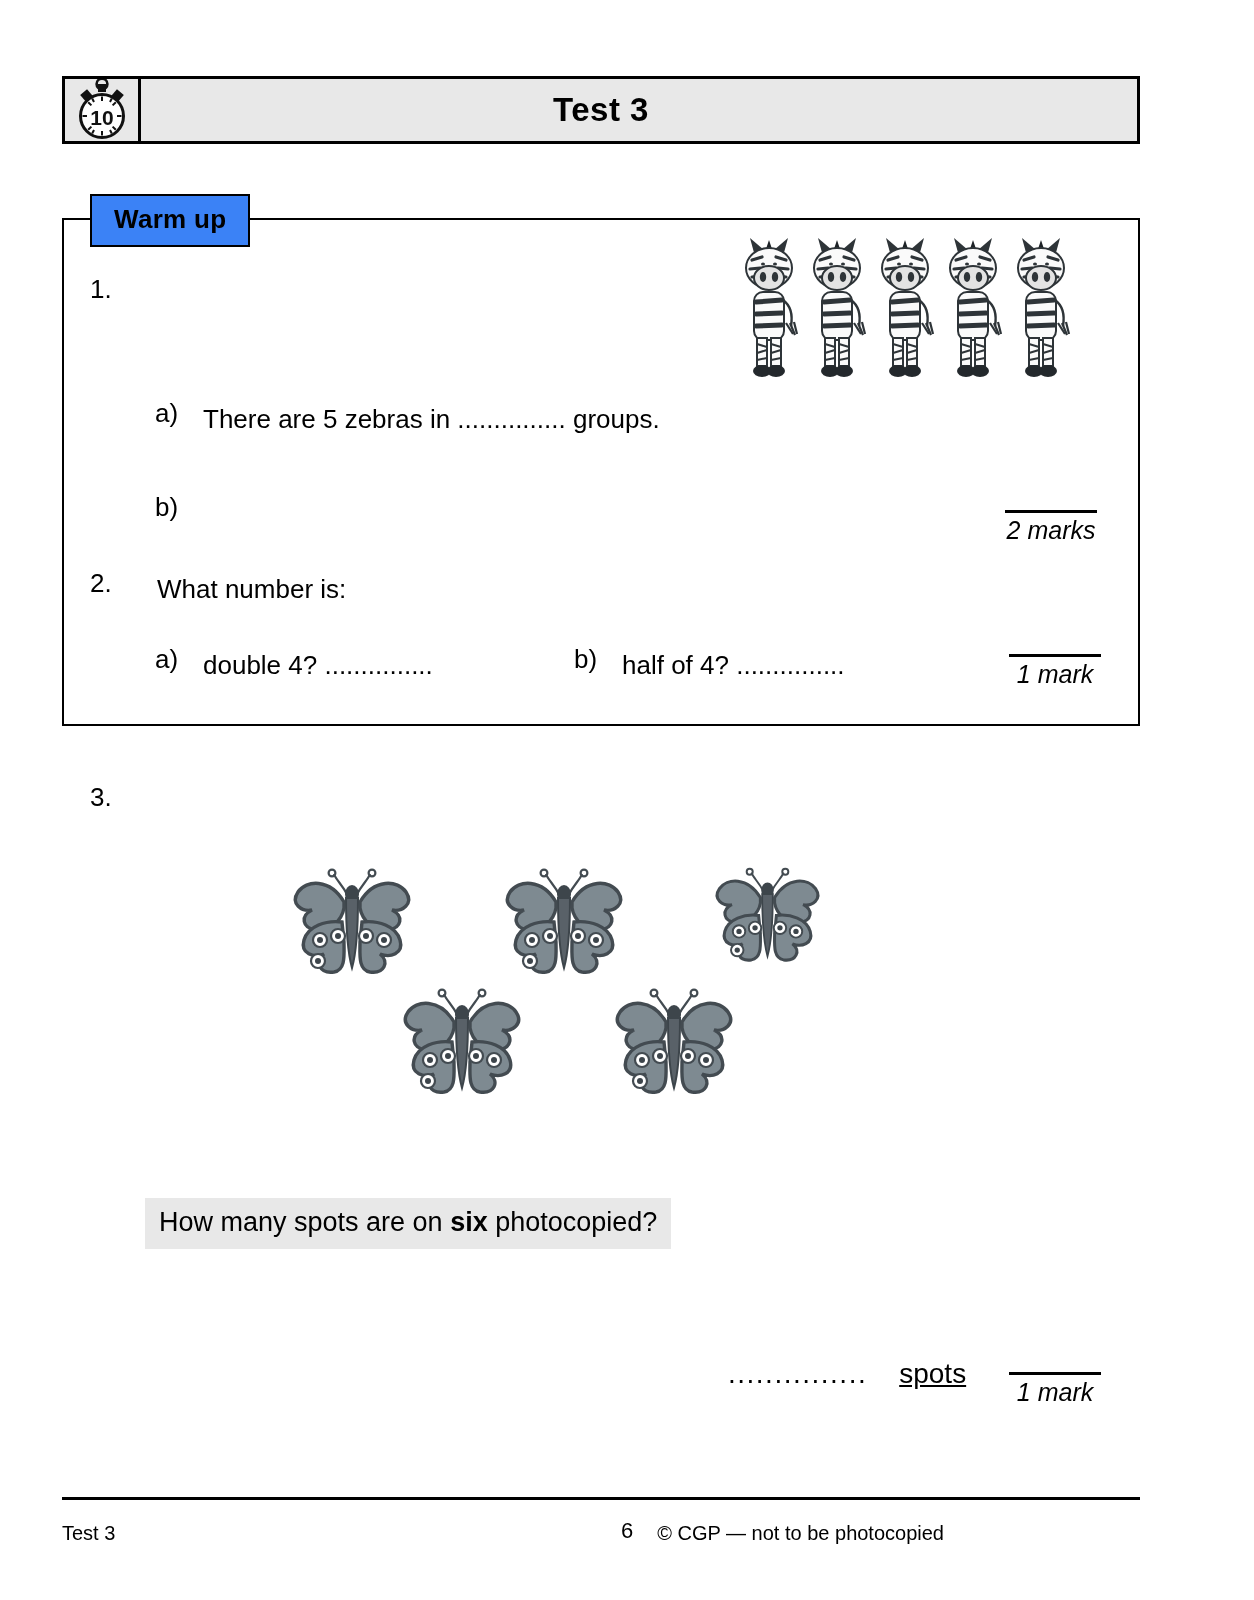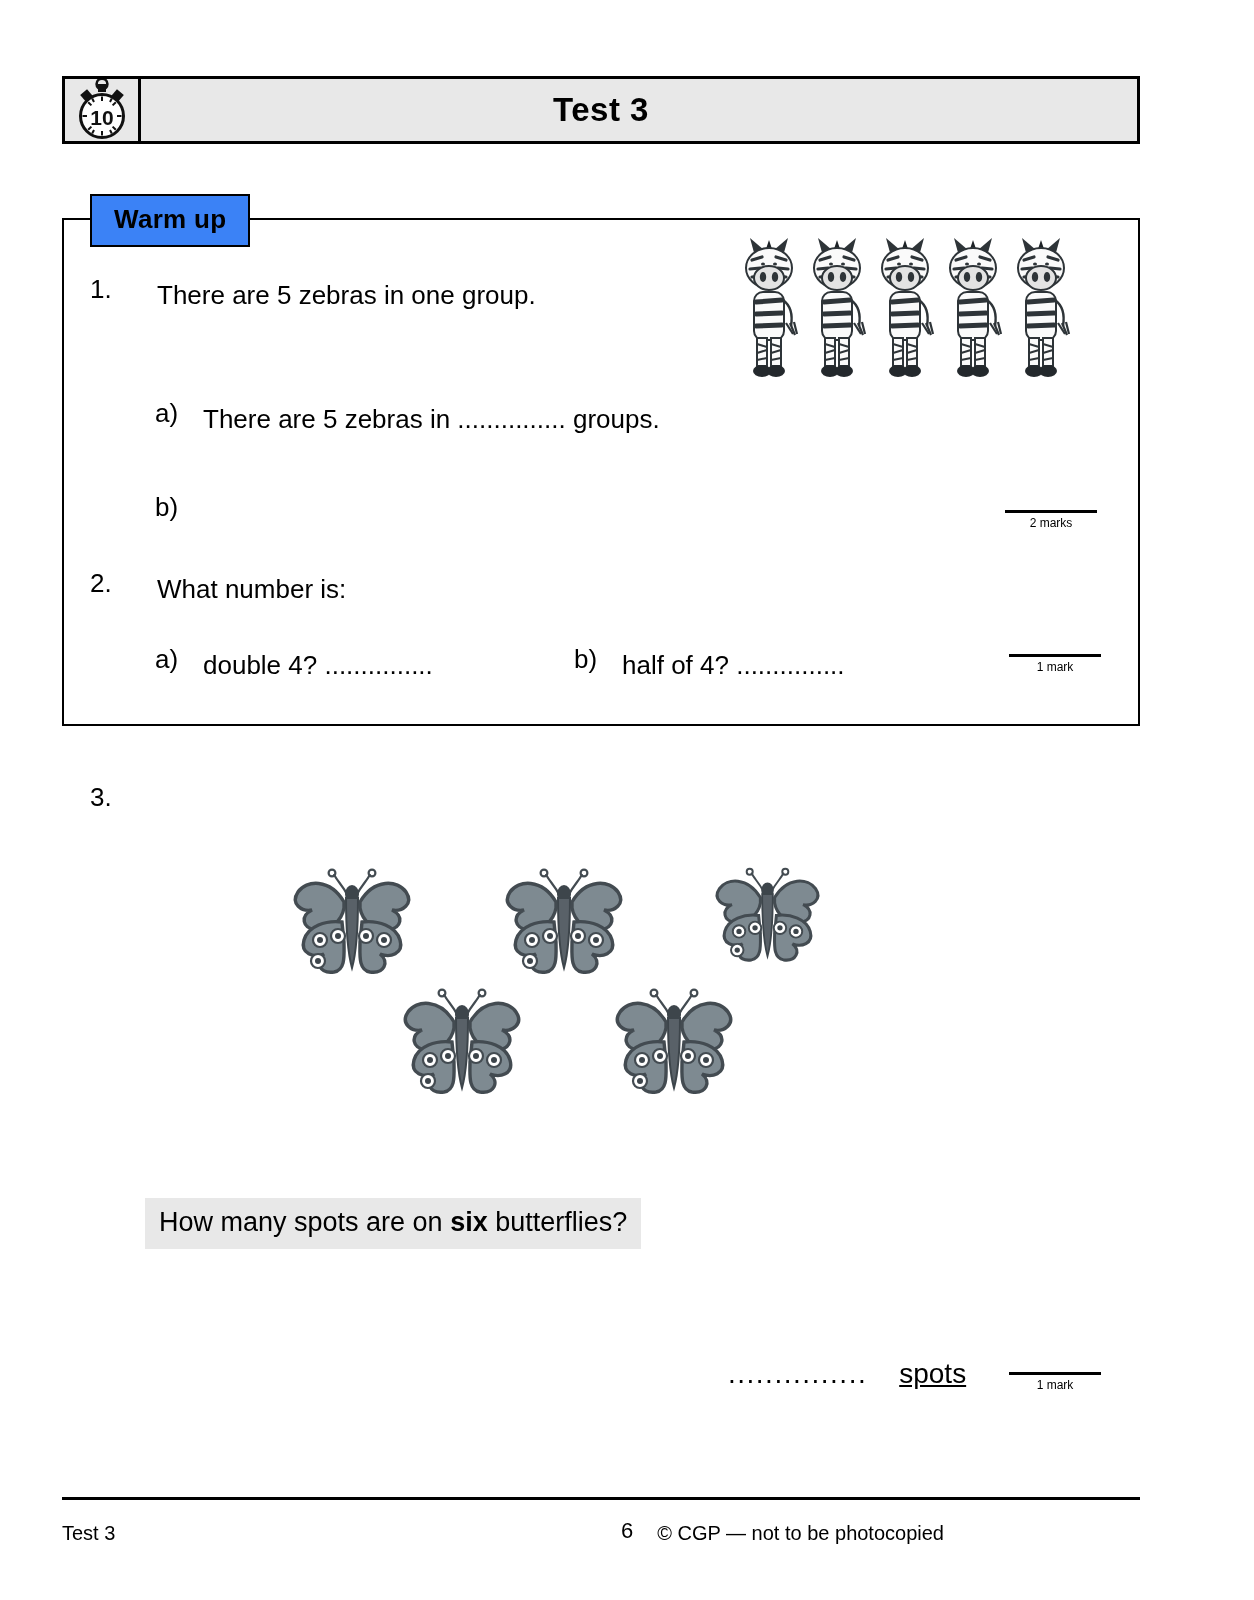--- a/index.html
+++ b/index.html
@@ -98,22 +98,23 @@
     text-align: center;
     width: 110px;
   }
   .markbox .rule {
     height: 3px;
     background: #000;
     width: 92px;
     margin: 0 auto 3px auto;
   }
   .markbox .mlabel {
-    font-size: 12px;
+    font-size: 25px;
     white-space: nowrap;
+    font-style: italic;
   }
 
   
   .highlight-q {
     position: absolute;
     left: 145px;
     top: 1198px;
     background: #e8e8e8;
     padding: 9px 14px 11px 14px;
     font-size: 27px;
@@ -222,21 +223,20 @@
         <text x="29" y="46" text-anchor="middle" font-family="Liberation Sans, sans-serif" font-size="21" font-weight="bold" fill="#111">10</text>
       </svg>
     </div>
     <div class="header-title">Test 3</div>
   </div>
 
   <div class="warmup-box"></div>
   <div class="warmup-label">Warm up</div>
 
   <div class="qnum" style="left:90px; top:274px;">1.</div>
-  <div class="qtext" style="left:157px; top:274px;">There are 5 zebras in one group.</div>
 
   <div class="qnum" style="left:155px; top:398px;">a)</div>
   <div class="qtext" style="left:203px; top:398px;">There are 5 zebras in ............... groups.</div>
 
   <div class="qnum" style="left:155px; top:492px;">b)</div>
 
   <div class="markbox" style="left:996px; top:510px;">
     <div class="rule"></div>
     <div class="mlabel">2 marks</div>
   </div>
@@ -635,21 +635,21 @@
       <g fill="#3d454b">
         <circle cx="48" cy="78" r="3"></circle>
           <circle cx="66" cy="74" r="3"></circle>
           <circle cx="46" cy="99" r="3"></circle>
         <circle cx="112" cy="78" r="3"></circle>
           <circle cx="94" cy="74" r="3"></circle>
       </g>
     </svg>
   </div>
 
-  <div class="highlight-q"><span>How many spots are on </span><b>six</b><span> butterflies?</span></div>
+  <div class="highlight-q"><span>How many spots are on </span><b>six</b><span> photocopied?</span></div>
 
   <div class="answer-line"><span class="dots">...............</span><span style="margin-left:32px;text-decoration:underline;">spots</span></div>
 
   <div class="markbox" style="left:1000px; top:1372px;">
     <div class="rule"></div>
     <div class="mlabel">1 mark</div>
   </div>
 
   <div class="footer-rule"></div>
   <div class="footer-left">Test 3</div>

